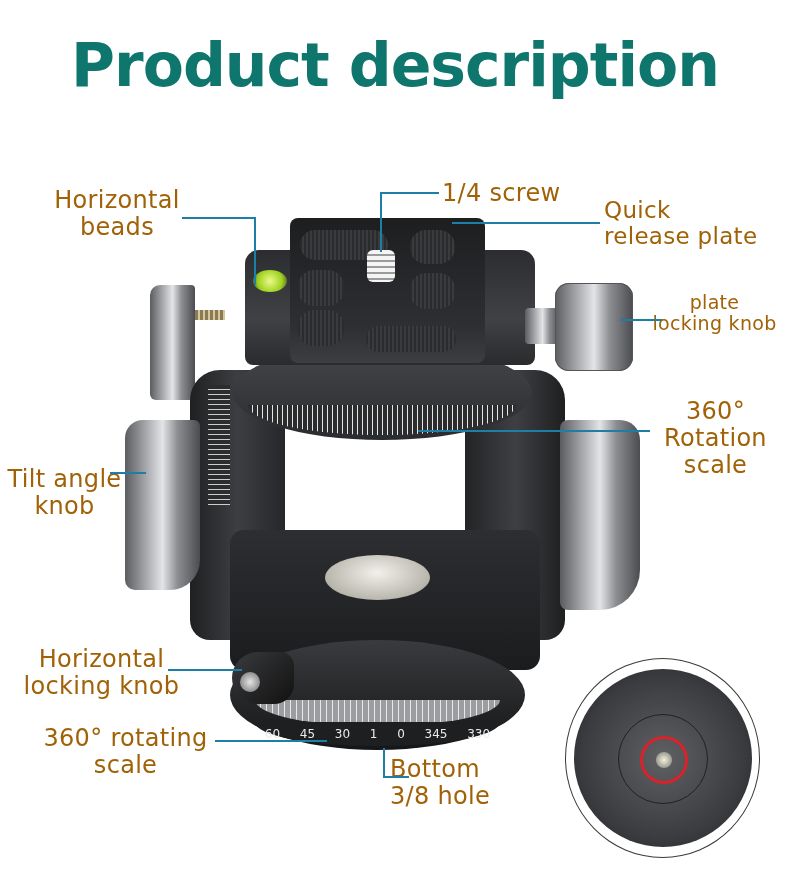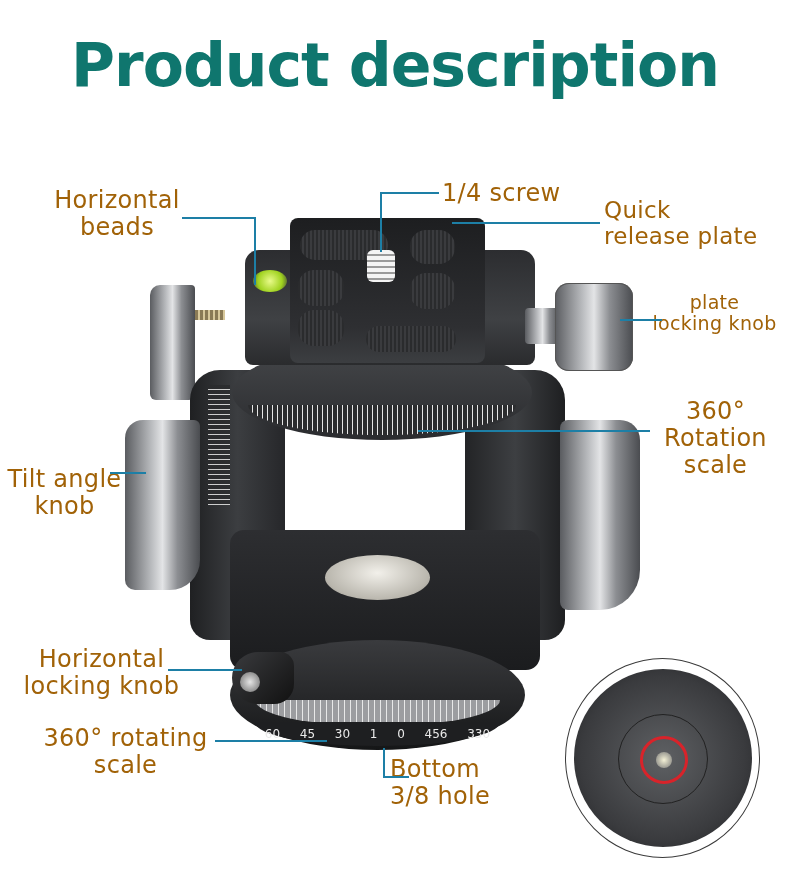--- a/index.html
+++ b/index.html
@@ -51,21 +51,21 @@
   <div class="prod" style="left:325px;top:555px;width:105px;height:45px;border-radius:50%;background:radial-gradient(ellipse at 50% 40%,#f2f0ea,#b9b6ad 70%,#6d6b66);"></div>
 
   <div class="prod" style="left:230px;top:640px;width:295px;height:110px;border-radius:50%;background:linear-gradient(180deg,#3a3b3e,#151617);"></div>
   <div class="prod" style="left:255px;top:700px;width:245px;height:26px;border-radius:0 0 120px 120px/0 0 26px 26px;background:repeating-linear-gradient(90deg,#9c9da0 0 5px,#e8e8e8 5px 6px);"></div>
   <div class="prod" style="left:255px;top:722px;width:245px;height:24px;display:flex;justify-content:space-around;align-items:center;font-size:12px;color:#eaeaea;background:#1e1f21;border-radius:0 0 120px 120px/0 0 24px 24px;text-align:right;">
     <span>60</span>
     <span>45</span>
     <span>30</span>
     <span>1</span>
     <span>0</span>
-    <span>456</span>
+    <span>345</span>
     <span>330</span>
   </div>
 
   <div class="prod" style="left:232px;top:652px;width:62px;height:52px;border-radius:26px 14px 20px 26px;background:linear-gradient(135deg,#3a3b3e,#111);"></div>
   <div class="prod" style="left:240px;top:672px;width:20px;height:20px;border-radius:50%;background:radial-gradient(circle,#e5e5e5,#6a6a6a);"></div>
 
   <div class="prod" style="left:232px;top:345px;width:300px;height:95px;border-radius:50%;background:linear-gradient(180deg,#45474a,#2a2b2e);"></div>
   <div class="prod" style="left:248px;top:405px;width:268px;height:30px;border-radius:0 0 134px 134px/0 0 30px 30px;background:repeating-linear-gradient(90deg,#2b2c2e 0 4px,#e6e6e6 4px 5px);"></div>
 
   <div class="prod" style="left:245px;top:250px;width:290px;height:115px;border-radius:14px 14px 8px 8px;background:linear-gradient(180deg,#2c2d30,#3f4144 60%,#2a2b2d);"></div>

